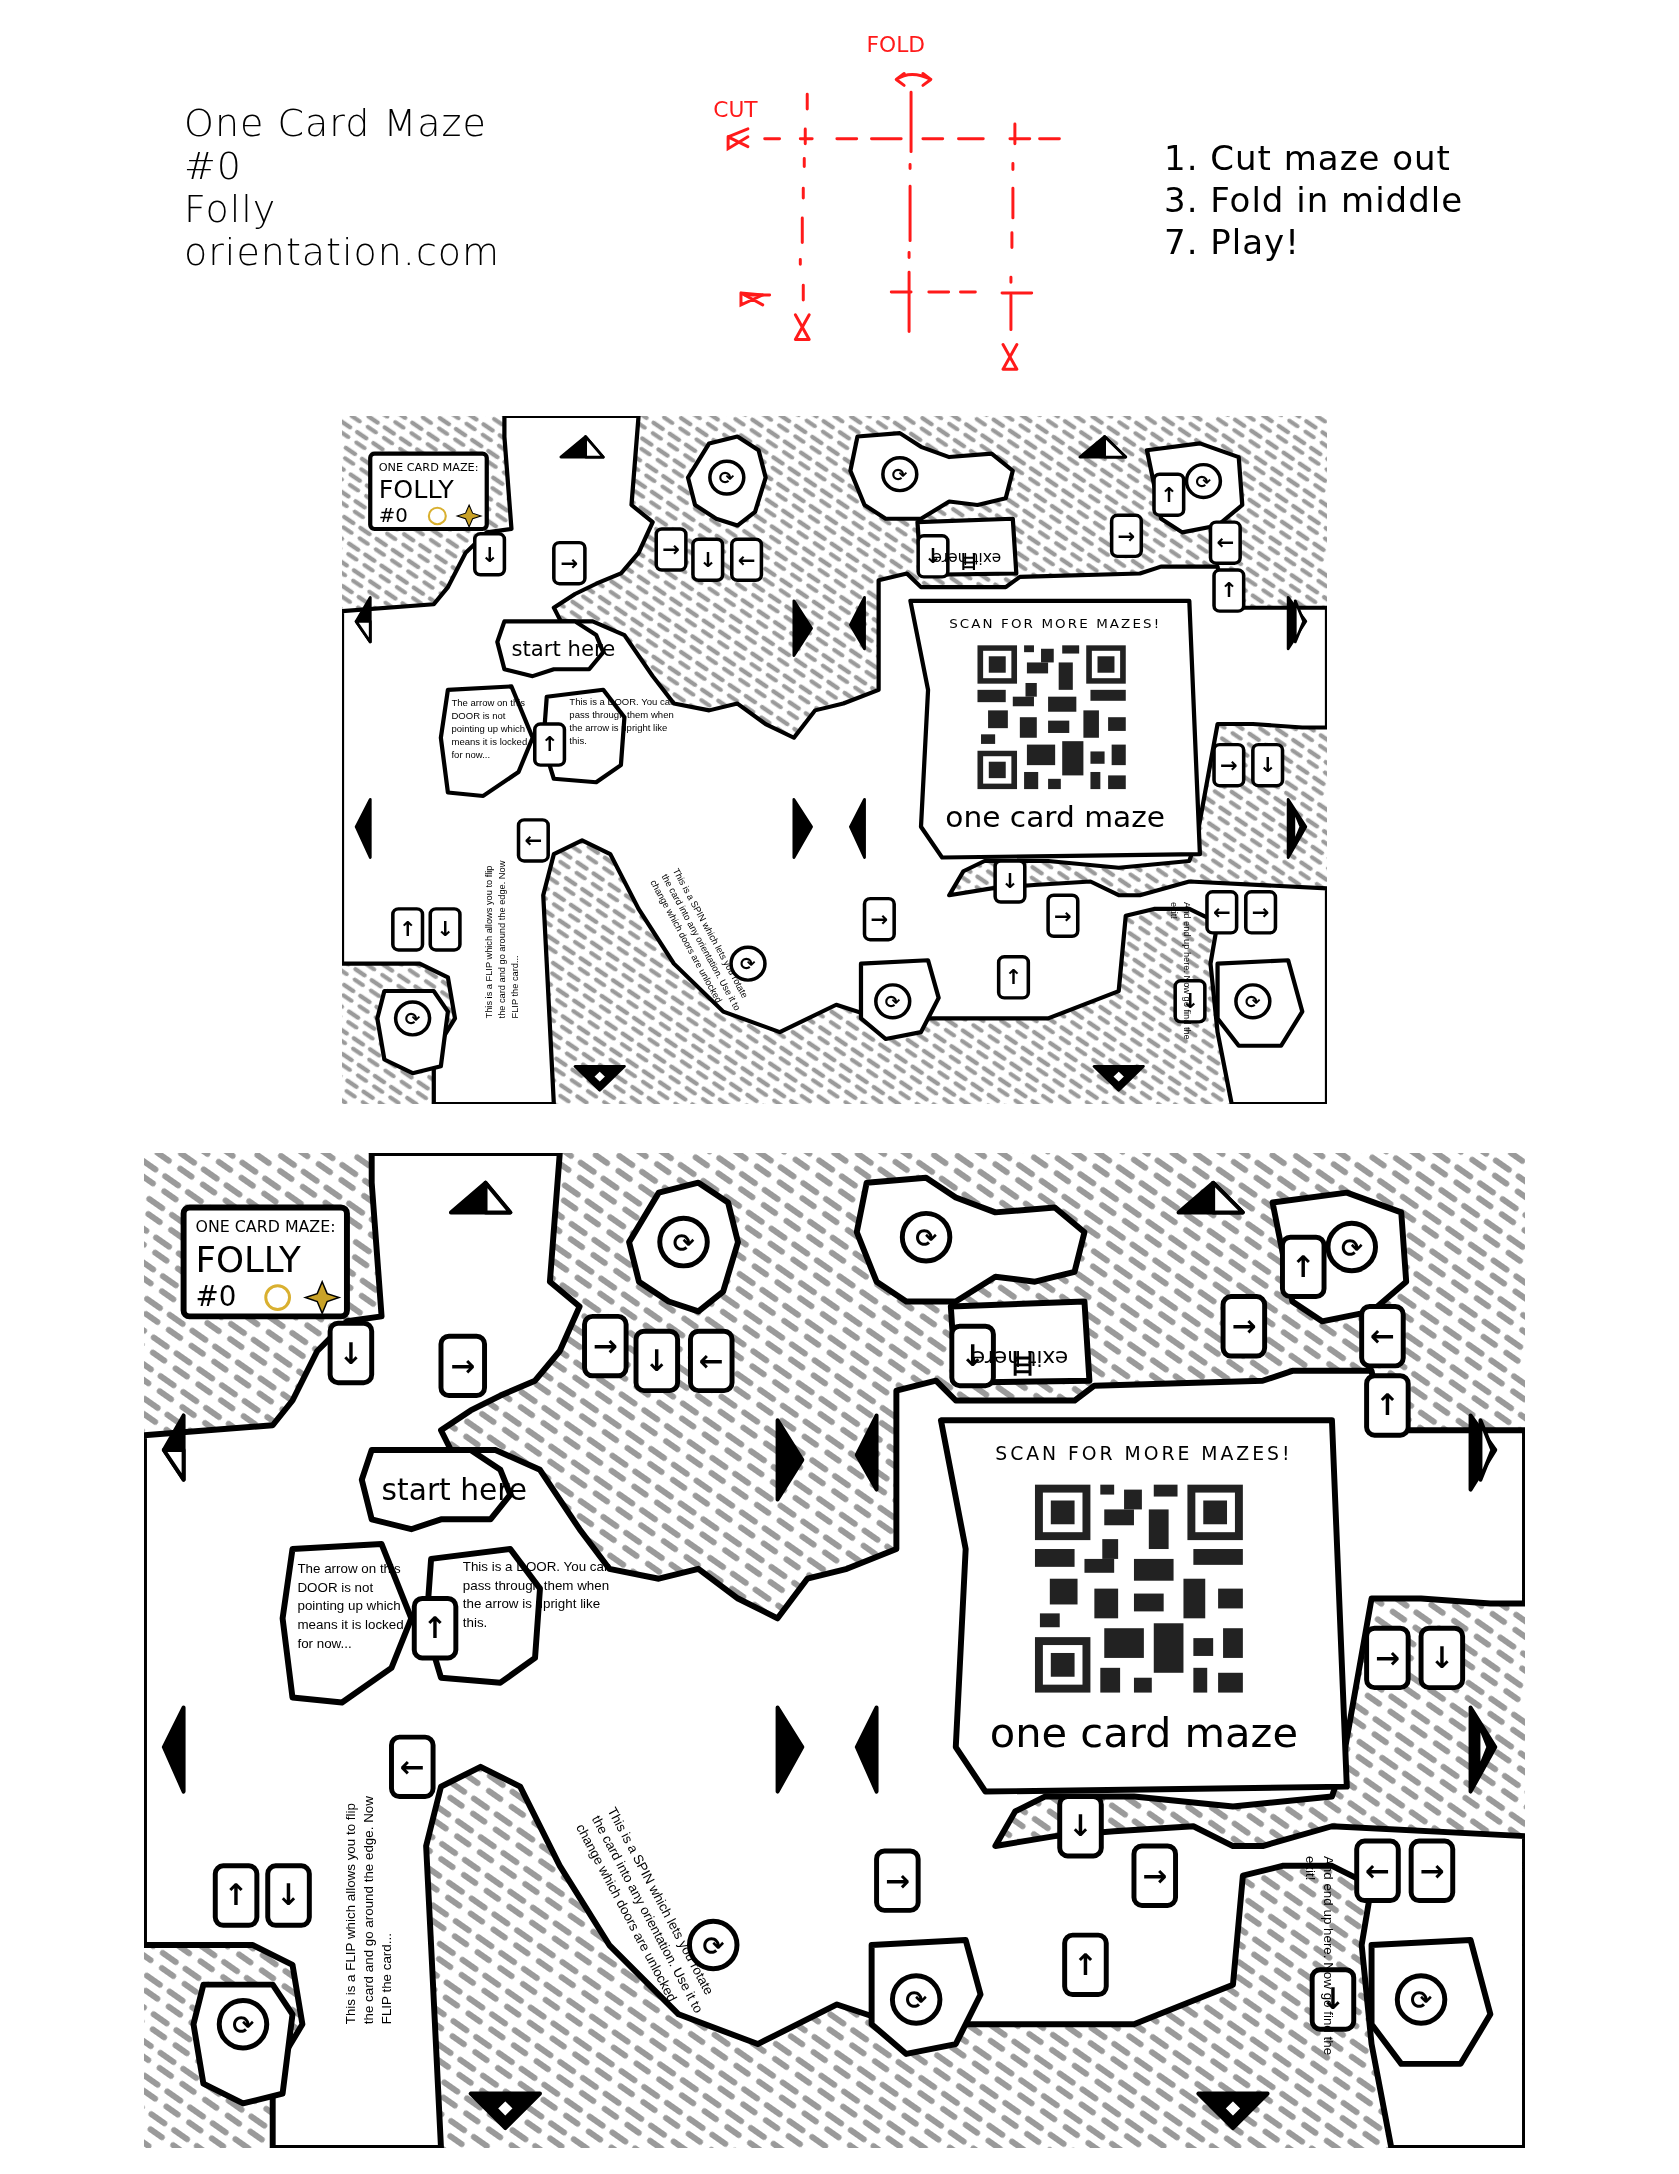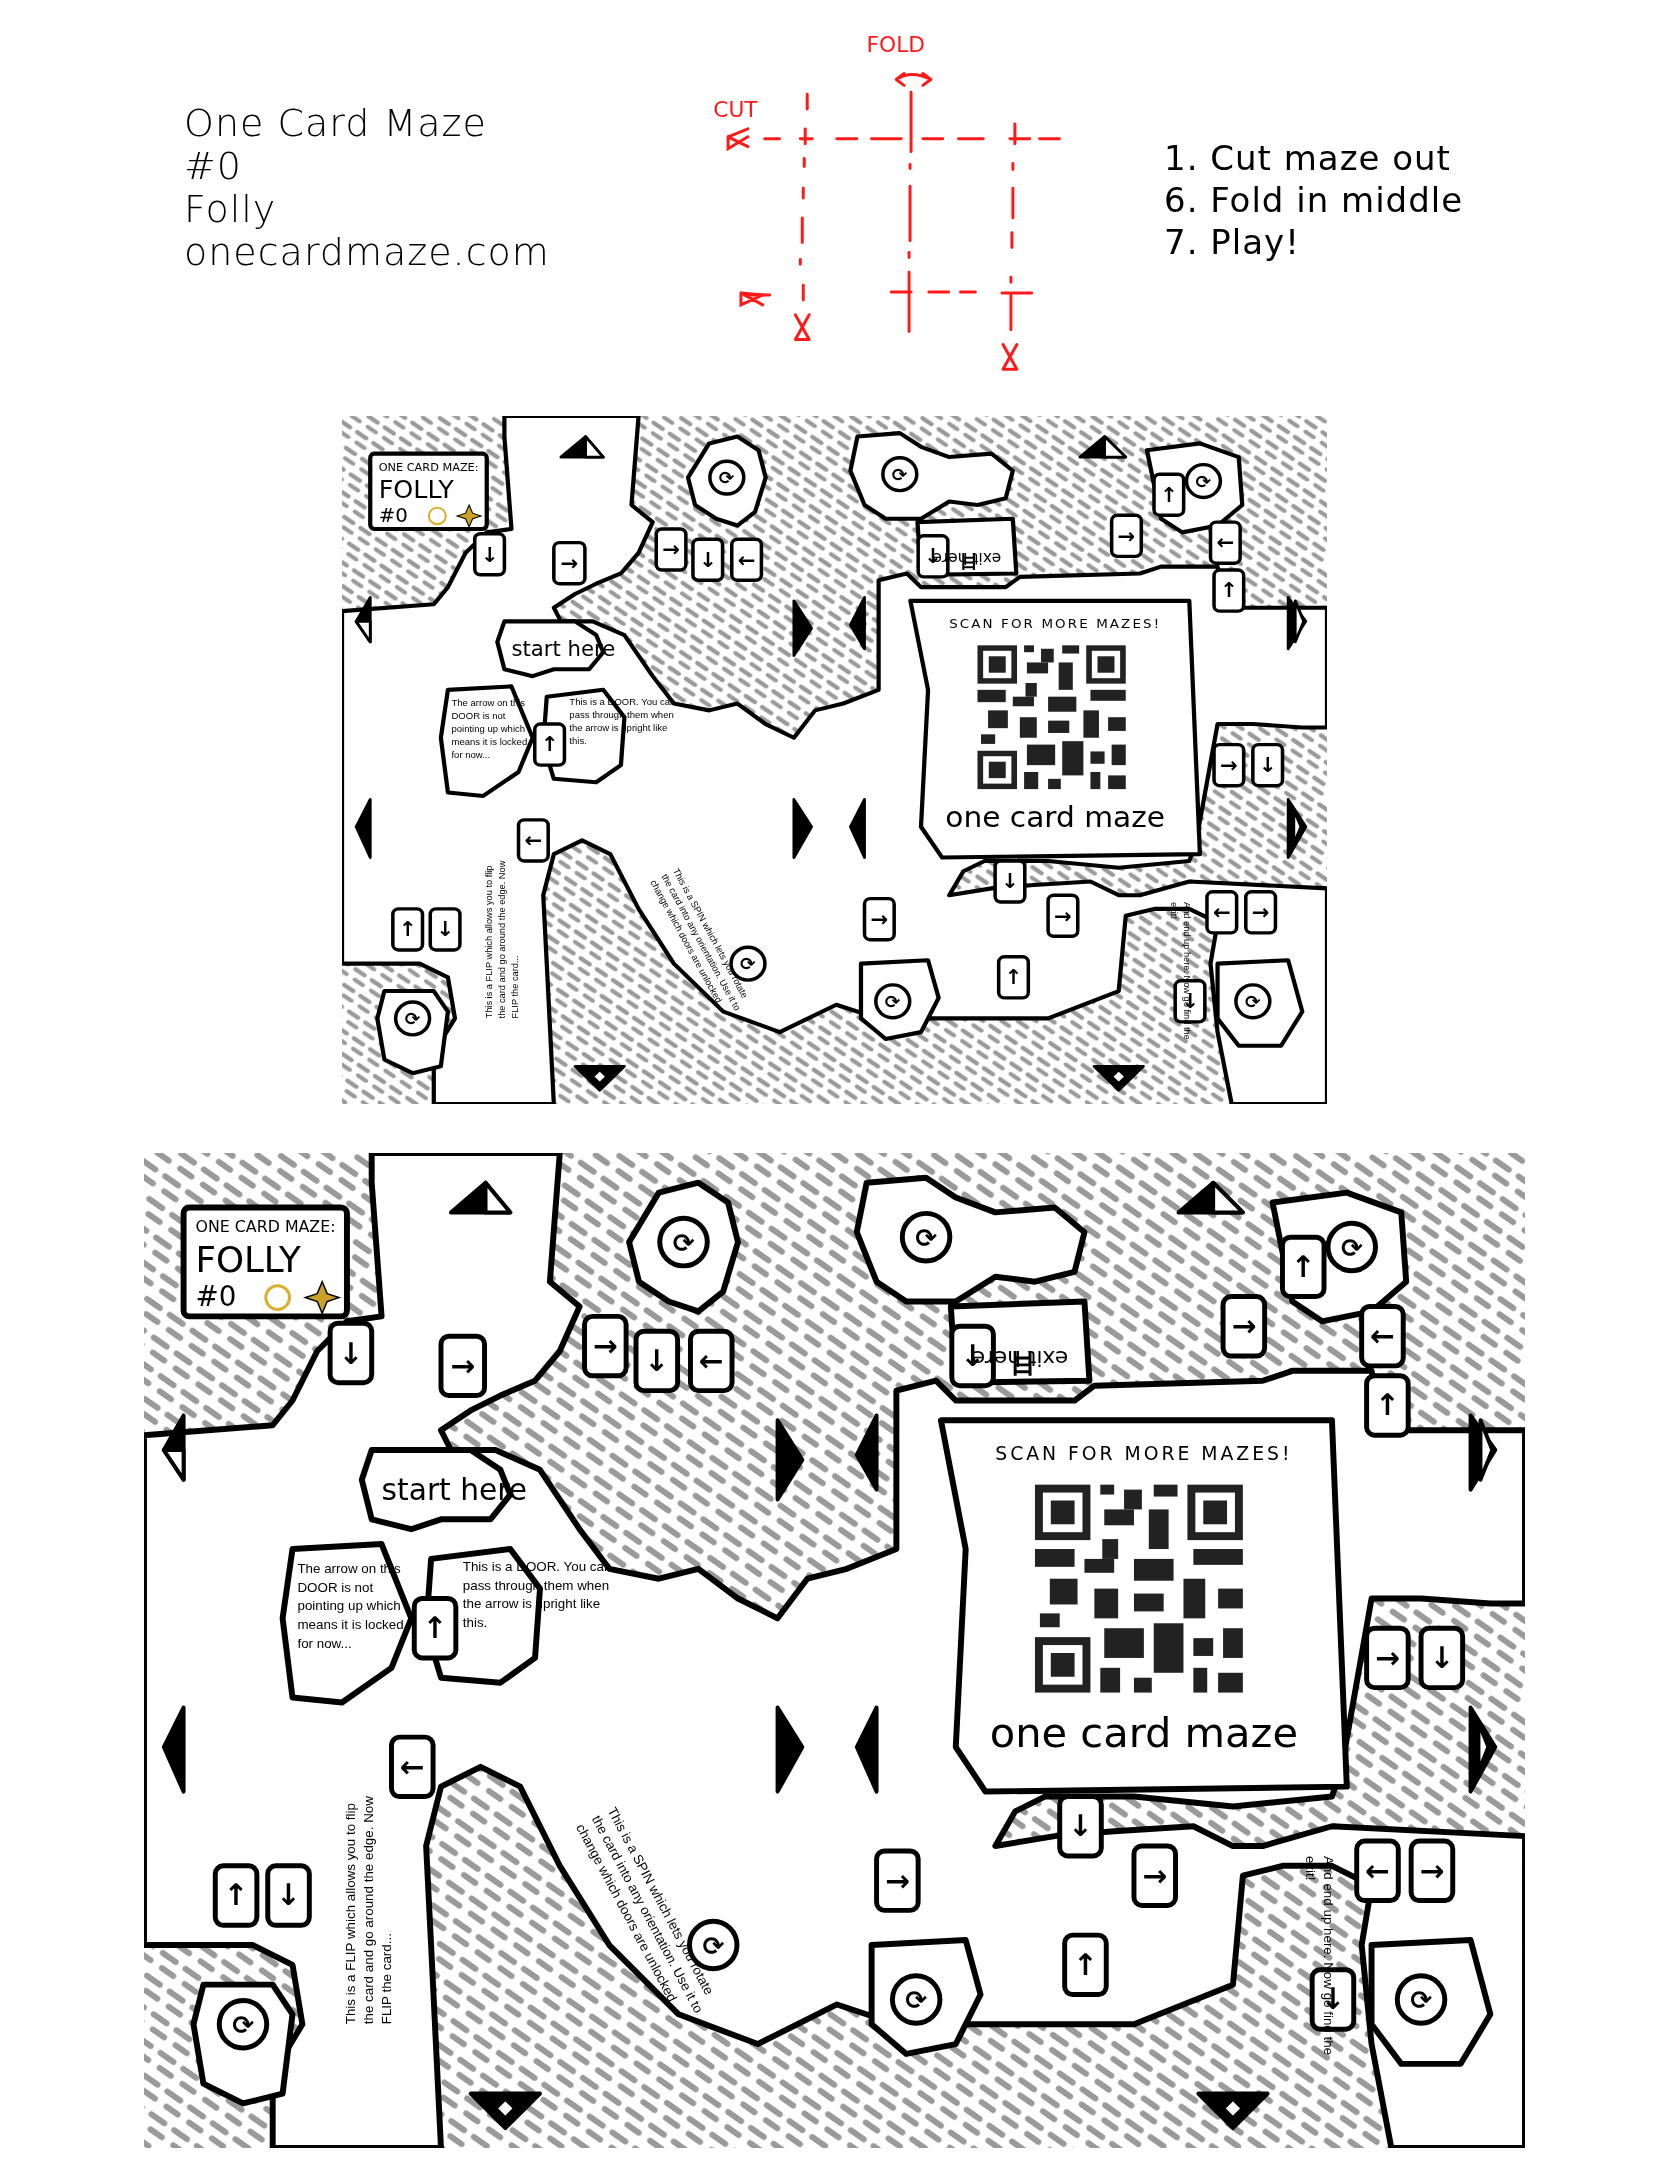--- a/index.html
+++ b/index.html
@@ -15,21 +15,21 @@
   #card-large{left:144px;top:1153px;width:1381px;height:995px;}
   .card svg{position:absolute;left:0;top:0;width:100%;height:100%;}
 </style>
 </head>
 <body>
 
 <div id="title-block" class="hand">
   <div>One Card Maze</div>
   <div>#0</div>
   <div>Folly</div>
-  <div>onecardmaze.com</div>
+  <div>orientation.com</div>
 </div>
 
 <svg id="cut-guide" viewBox="0 0 450 360">
   <g stroke="#ff1a1a" stroke-width="3" fill="none" stroke-linecap="round">
     <text x="20" y="88" fill="#ff1a1a" stroke="none" font-size="22" font-family="DejaVu Sans, sans-serif">CUT</text>
     <text x="175" y="22" fill="#ff1a1a" stroke="none" font-size="22" font-family="DejaVu Sans, sans-serif">FOLD</text>
     <path d="M205 50 q15 -10 35 0 M205 50 l8 -6 M205 50 l8 6 M240 50 l-8 -6 M240 50 l-8 6"></path>
 
     <path d="M72 110 h15 M108 110 h12 M145 110 h20 M180 110 h30 M232 110 h20 M268 110 h25 M320 110 h20 M350 110 h20" stroke-dasharray="0"></path>
 
@@ -43,21 +43,21 @@
 
     <path d="M35 108 l20 -8 M35 108 l20 10 M35 108 l0 12 l20 -12"></path>
     <path d="M48 266 l22 2 M48 266 l0 12 l22 -10 M48 266 l22 12"></path>
     <path d="M103 288 l14 25 M117 288 l-14 25 M103 313 h14"></path>
     <path d="M313 318 l14 25 M327 318 l-14 25 M313 343 h14"></path>
   </g>
 </svg>
 
 <div id="instructions" class="hand">
   <div>1. Cut maze out</div>
-  <div>6. Fold in middle</div>
+  <div>3. Fold in middle</div>
   <div>7. Play!</div>
 </div>
 
 <div id="card-small" class="card">
 <svg viewBox="0 0 1395 1005" preserveAspectRatio="none" xmlns="http://www.w3.org/2000/svg">
   <defs>
     <pattern id="hatch-P0" width="28" height="28" patternUnits="userSpaceOnUse" patternTransform="rotate(35)">
       <rect width="28" height="28" fill="#fff"></rect>
       <rect x="0" y="4" width="22" height="6" rx="3" fill="#9a9a9a"></rect>
       <rect x="8" y="17" width="20" height="6" rx="3" fill="#9a9a9a"></rect>

